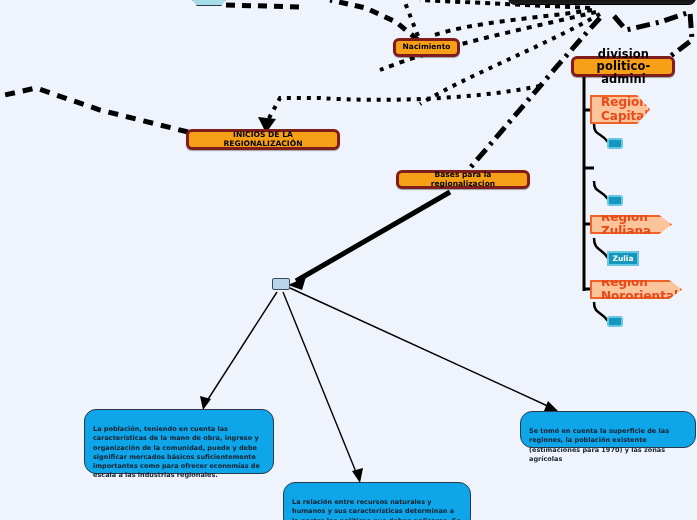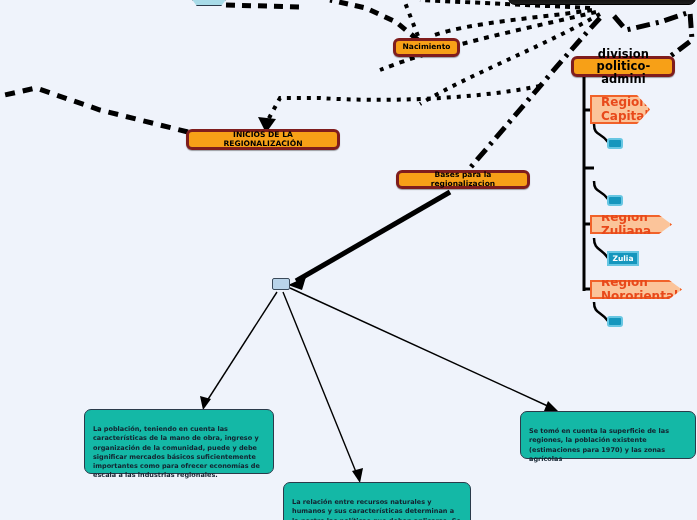--- a/index.html
+++ b/index.html
@@ -91,23 +91,23 @@
     color: #ffffff;
     font-weight: bold;
     font-size: 7.5px;
     display: flex;
     align-items: center;
     justify-content: center;
   }
 
   
   .note-box {
-    background: #14b8a6;
+    background: #0ea5e9;
     border: 1px solid #2b3a4a;
-    border-radius: 7px;
+    border-radius: 12px;
     color: #13222f;
     font-weight: bold;
     font-size: 6.5px;
     line-height: 1.42;
     padding: 6px 8px 5px 8px;
     box-sizing: border-box;
     white-space: pre-line;
   }
 
   
@@ -221,17 +221,17 @@
   <div class="node junction-node" style="left:272px; top:278px; width:18px; height:12px;"></div>
 
   <div class="note-box node" style="left:84px; top:409px; width:190px; height:65px;">
     <span>La población, teniendo en cuenta las características de la mano de obra, ingreso y organización de la comunidad, puede y debe significar mercados básicos suficientemente importantes como para ofrecer economías de escala a las industrias regionales.</span>
   </div>
 
   <div class="note-box node" style="left:283px; top:482px; width:188px; height:48px;">
     <span>La relación entre recursos naturales y humanos y sus características determinan a la postre las políticas que deben aplicarse. Se identificaron tentativamente las</span>
   </div>
 
-  <div class="note-box node" style="left:520px; top:411px; width:176px; height:48px;">
+  <div class="note-box node" style="left:520px; top:411px; width:176px; height:37px;">
     <span>Se tomó en cuenta la superficie de las regiones, la población existente (estimaciones para 1970) y las zonas agrícolas</span>
   </div>
 
 </div>
 
 </body></html>

